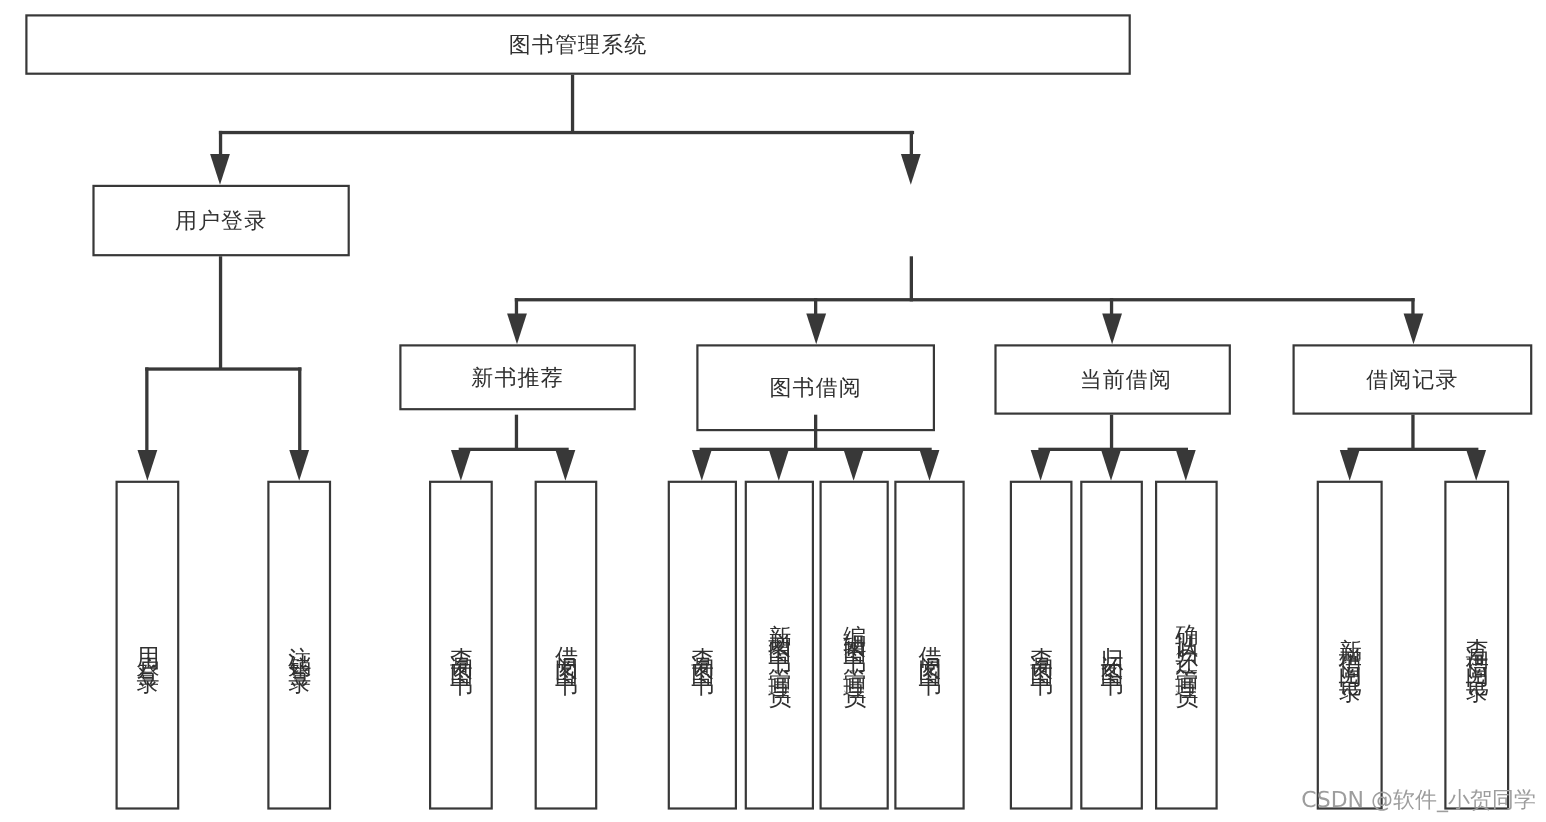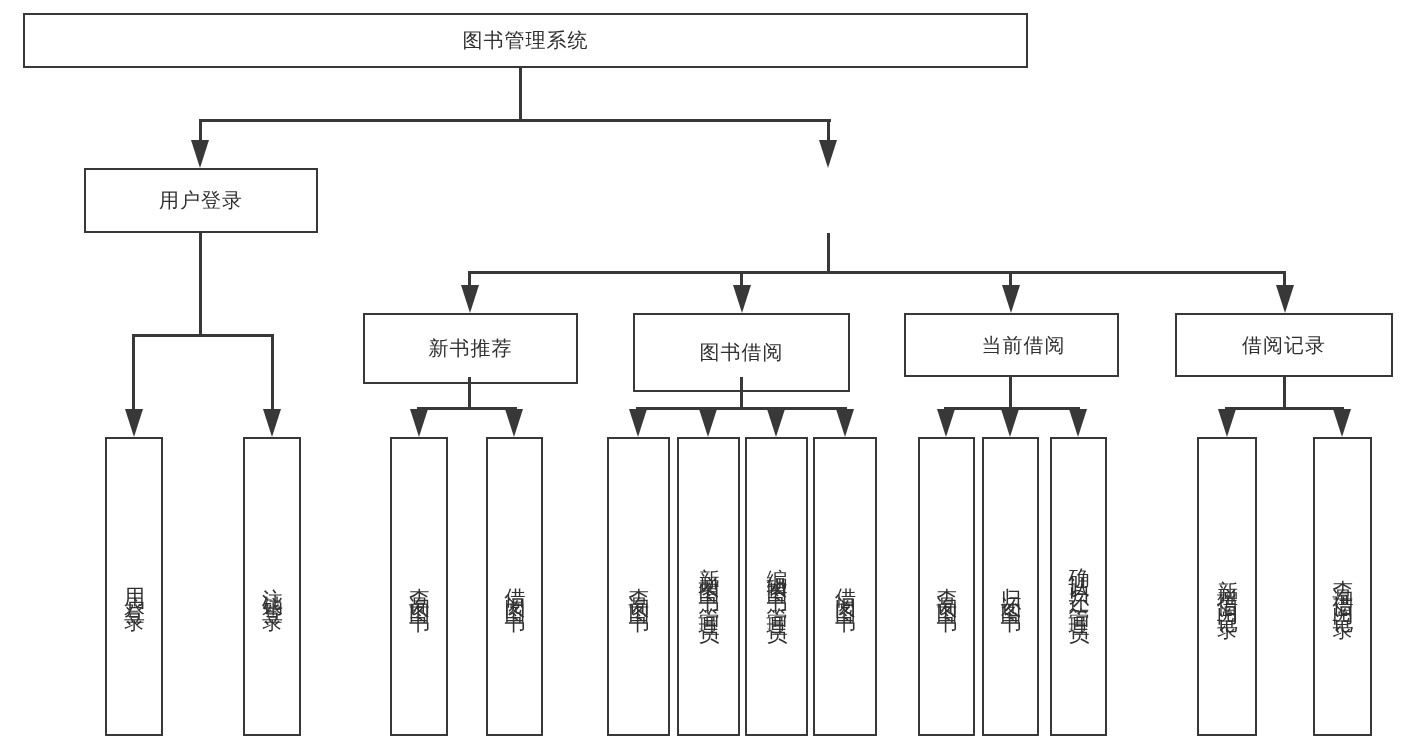--- a/index.html
+++ b/index.html
@@ -84,21 +84,21 @@
   <div class="line" style="left:468px; top:271px; width:818px; height:3px;"></div>
   <div class="line" style="left:468px; top:271px; width:3px; height:15px;"></div>
   <div class="line" style="left:740px; top:271px; width:3px; height:15px;"></div>
   <div class="line" style="left:1009px; top:271px; width:3px; height:15px;"></div>
   <div class="line" style="left:1283px; top:271px; width:3px; height:15px;"></div>
   <div class="arrow" style="left:461px; top:285px;"></div>
   <div class="arrow" style="left:733px; top:285px;"></div>
   <div class="arrow" style="left:1002px; top:285px;"></div>
   <div class="arrow" style="left:1276px; top:285px;"></div>
 
-  <div class="box box-h" style="left:363px; top:313px; width:215px; height:71px;">新书推荐</div>
+  <div class="box box-h" style="left:363px; top:313px; width:215px; height:60px;">新书推荐</div>
   <div class="box box-h" style="left:633px; top:313px; width:217px; height:79px;">图书借阅</div>
   <div class="box box-h" style="left:904px; top:313px; width:215px; height:64px;padding-left:24px;">当前借阅</div>
   <div class="box box-h" style="left:1175px; top:313px; width:218px; height:64px;">借阅记录</div>
 
   <div class="line" style="left:468px; top:377px; width:3px; height:32px;"></div>
   <div class="line" style="left:417px; top:407px; width:100px; height:3px;"></div>
   <div class="arrow" style="left:410px; top:409px;"></div>
   <div class="arrow" style="left:505px; top:409px;"></div>
 
   <div class="line" style="left:740px; top:377px; width:3px; height:32px;"></div>
@@ -130,14 +130,15 @@
   <div class="box box-v" style="left:745px; top:437px; width:63px; height:299px;">编辑图书（管理员）</div>
   <div class="box box-v" style="left:813px; top:437px; width:64px; height:299px;">借阅图书</div>
 
   <div class="box box-v" style="left:918px; top:437px; width:57px; height:299px;">查询图书</div>
   <div class="box box-v" style="left:982px; top:437px; width:57px; height:299px;">归还图书</div>
   <div class="box box-v" style="left:1050px; top:437px; width:57px; height:299px;">确认归还（管理员）</div>
 
   <div class="box box-v" style="left:1197px; top:437px; width:60px; height:299px;">新增借阅记录</div>
   <div class="box box-v" style="left:1313px; top:437px; width:59px; height:299px;">查询借阅记录</div>
 
+  <div class="watermark">CSDN @软件_小贺同学</div>
 
 </div>
 
 </body></html>

